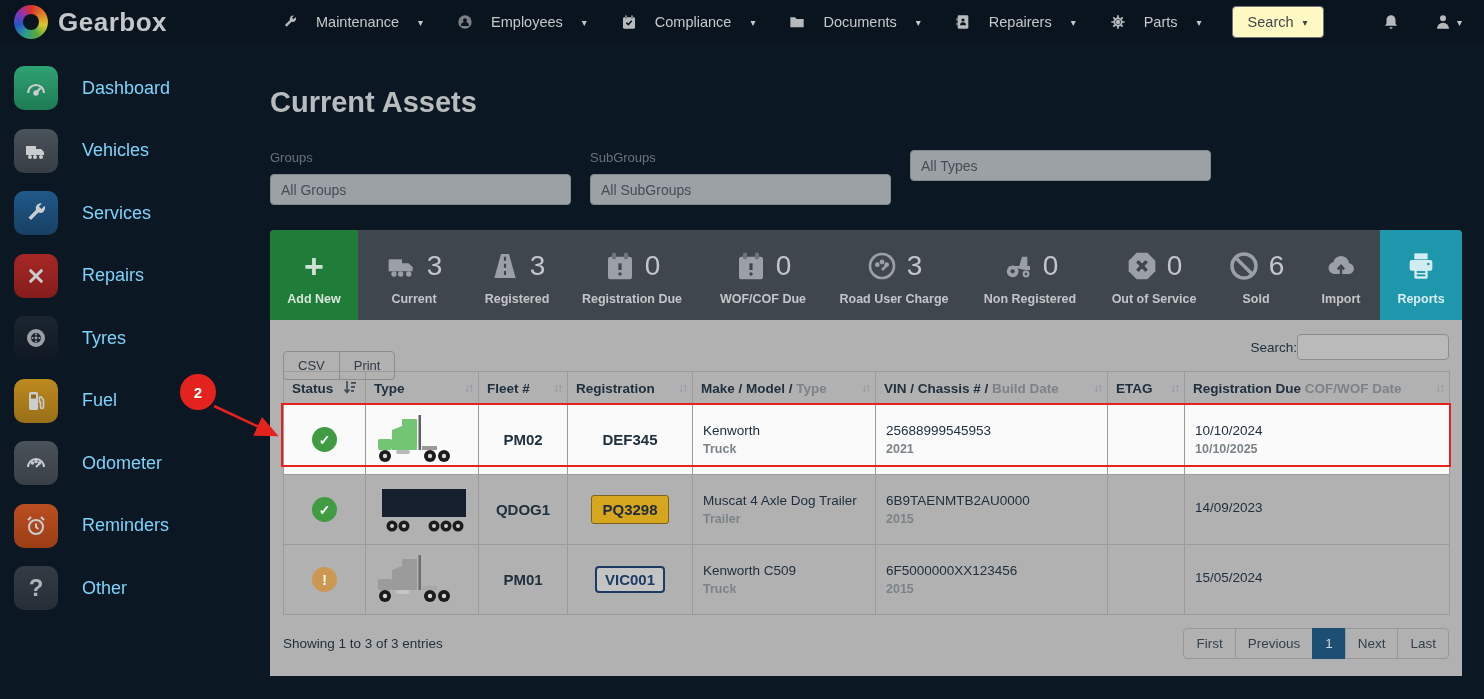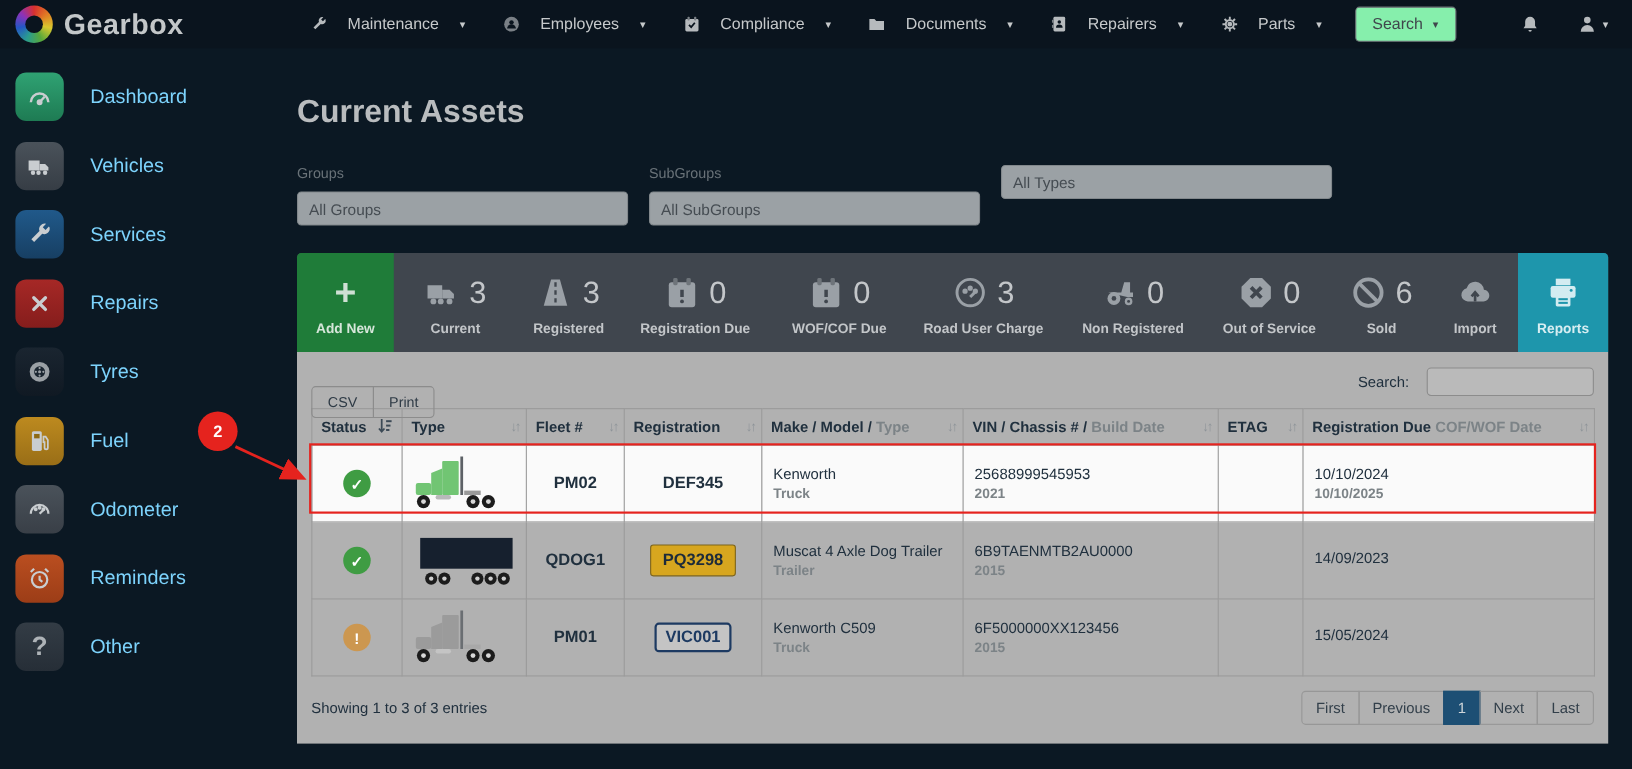--- a/index.html
+++ b/index.html
@@ -15,21 +15,21 @@
     display:flex; align-items:center; background:#0a141e; }
   .brand { display:flex; align-items:center; gap:10px; padding-left:14px; width:250px; }
   .logo-ring { width:34px; height:34px; border-radius:50%; position:relative;
     background:conic-gradient(#d8302f,#e07a24,#d9c82e,#58a83a,#2a9d8f,#2457c5,#8c32b9,#d8302f); }
   .logo-ring::after { content:""; position:absolute; inset:9px; border-radius:50%; background:#0a141e; }
   .brand-text { font-size:26px; font-weight:bold; color:#c3c7c9; letter-spacing:0.5px; }
   .nav-menus { display:flex; align-items:center; gap:34px; margin-left:32px; }
   .nav-item { display:flex; align-items:center; gap:18px; font-size:14.5px; color:#c6c9cb; cursor:pointer; }
   .nav-item svg { width:16px; height:16px; }
   .caret { font-size:10px; color:#c6c9cb; margin-left:1px; }
-  .nav-search-btn { margin-left:30px; background:#86efac; color:#40464c; border:1px solid #6e7478;
+  .nav-search-btn { margin-left:30px; background:#fef9c3; color:#40464c; border:1px solid #6e7478;
     border-radius:4px; padding:7px 15px; font-size:14.5px; display:flex; align-items:center; gap:8px; }
   .nav-search-btn .caret { color:#40464c; }
   .nav-right { margin-left:auto; display:flex; align-items:center; gap:34px; padding-right:22px; }
   .nav-right svg { width:18px; height:18px; }
   .user-group { display:flex; align-items:center; gap:4px; }
   
   .sidebar { position:absolute; left:0; top:44px; width:270px; bottom:0; padding:22px 0 0 14px;
     display:flex; flex-direction:column; gap:18.5px; }
   .side-item { display:flex; align-items:center; gap:24px; cursor:pointer; }
   .tile { width:44px; height:44px; border-radius:10px; display:flex; align-items:center; justify-content:center; flex:0 0 auto; }
@@ -74,21 +74,21 @@
   .tab-reports .tab-label { color:#d8eef2; }
   
   .panel { position:absolute; left:270px; top:320px; width:1192px; height:356px;
     background:#b1b1b1; padding:12px 13px; }
   .toolbar { display:flex; align-items:center; height:30px; }
   .btn-group { display:flex;margin-top:36px; }
   .tool-btn { border:1px solid #8c8c8c; background:transparent; color:#2f3b46; font-size:13px;
     padding:6px 14px; cursor:pointer; font-family:inherit; }
   .tool-btn:first-child { border-radius:4px 0 0 4px; }
   .tool-btn:last-child { border-radius:0 4px 4px 0; margin-left:-1px; }
-  .search-wrap { margin-left:auto; display:flex; align-items:center; gap:16px; }
+  .search-wrap { margin-left:auto; display:flex; align-items:center; gap:0; }
   .search-wrap label { font-size:13.5px; color:#20303e; }
   .search-wrap input { width:152px; height:26px; border:1px solid #8c8c8c; border-radius:4px;
     background:#bababa; padding:0 6px; font-family:inherit; font-size:13px; color:#20303e; }
   table.assets { margin-top:9px; width:1166px; border-collapse:collapse; table-layout:fixed; }
   .assets td, .assets th { border:1px solid #9b9b9b; }
   .assets th { height:33px; text-align:left; padding:0 8px; font-size:13.5px; color:#20303e;
     position:relative; white-space:nowrap; }
   .assets th .hsub { color:#7c8387; font-weight:bold; }
   .sort-icon { position:absolute; right:6px; top:9px; font-size:12px; color:#8d9398; letter-spacing:-2px; }
   .sort-amount { position:absolute; right:8px; top:8px; width:14px; height:16px; color:#3c4a56; }

